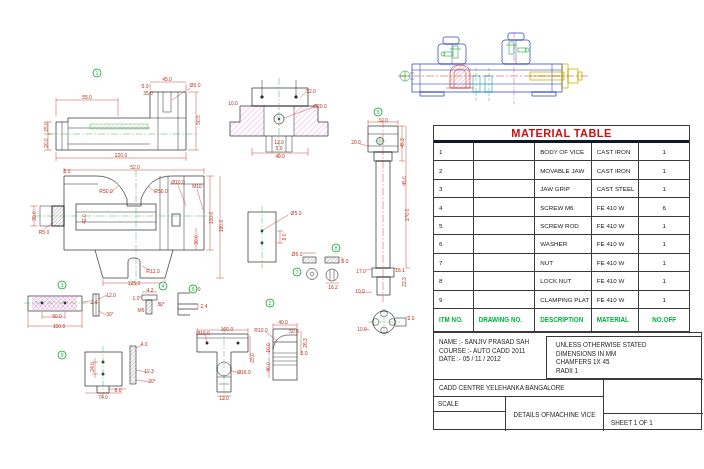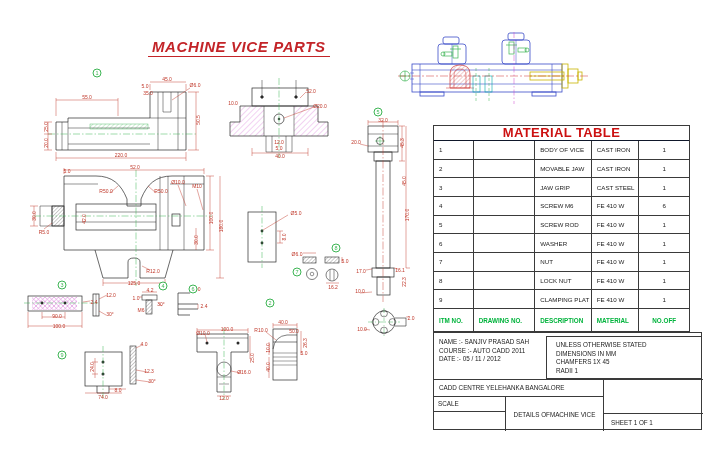--- a/index.html
+++ b/index.html
@@ -12,22 +12,22 @@
   
   .dim{position:absolute;font-size:5px;color:#c0392b;line-height:1;white-space:nowrap;
     transform:translate(-50%,-50%)}
   .dim.rot{transform:translate(-50%,-50%) rotate(-90deg)}
   
   .marker{position:absolute;width:9px;height:9px;border:1px solid #3db554;border-radius:50%;
     color:#3db554;font-size:5.5px;line-height:7px;text-align:center;transform:translate(-50%,-50%);background:#fff}
   
   #material-table{position:absolute;left:433px;top:125px;width:257px;height:207px;
     border:1px solid #3a3a3a;display:flex;flex-direction:column;background:#fff}
-  .mt-header{flex:0 0 14px;border-bottom:1px solid #0f172a;color:#cc1111;font-weight:bold;
-    font-size:13px;text-align:center;line-height:14px;letter-spacing:.4px}
+  .mt-header{flex:0 0 14px;border-bottom:3px solid #0f172a;color:#cc1111;font-weight:bold;
+    font-size:11px;text-align:center;line-height:14px;letter-spacing:.4px}
   .mt-row{flex:1;display:flex;border-bottom:1px solid #3a3a3a}
   .mt-row.mt-footer{flex:0 0 22px;border-bottom:none}
   .mt-cell{border-right:1px solid #3a3a3a;font-size:6.2px;color:#222;display:flex;align-items:center;
     padding-left:5px;overflow:hidden;white-space:nowrap}
   .mt-cell:nth-child(1){width:40px}
   .mt-cell:nth-child(2){width:62px}
   .mt-cell:nth-child(3){width:57px}
   .mt-cell:nth-child(4){width:48px}
   .mt-cell:nth-child(5){width:50px;border-right:none;justify-content:center;padding-left:0}
   .mt-footer .mt-cell{color:#00b33c;font-weight:bold;font-size:6.3px}
@@ -45,21 +45,20 @@
     border-right:1px solid #3a3a3a;display:flex;align-items:center;justify-content:center;text-align:center;padding:0 2px}
   .tb-right{position:absolute;left:170px;top:46px;width:99px;height:52px;border-top:1px solid #3a3a3a}
   .tb-sheet{position:absolute;left:0;bottom:0;width:100%;height:18px;border-top:1px solid #3a3a3a;
     line-height:17px;padding-left:7px;white-space:nowrap}
 </style>
 </head>
 <body>
 
 <div id="stage">
 
-  <div id="sheet-title">MACHINE VICE PARTS</div>
 
   <svg id="art" width="704" height="469">
     <defs>
       <pattern id="pm" width="4" height="4" patternUnits="userSpaceOnUse" patternTransform="rotate(45)">
         <line x1="0" y1="0" x2="0" y2="4" stroke="#d266d2" stroke-width="0.6"></line>
       </pattern>
       <pattern id="pmx" width="4.5" height="4.5" patternUnits="userSpaceOnUse">
         <path d="M0,0 L4.5,4.5 M4.5,0 L0,4.5" stroke="#d266d2" stroke-width="0.5"></path>
       </pattern>
       <pattern id="pd" width="2.6" height="2.6" patternUnits="userSpaceOnUse" patternTransform="rotate(45)">

